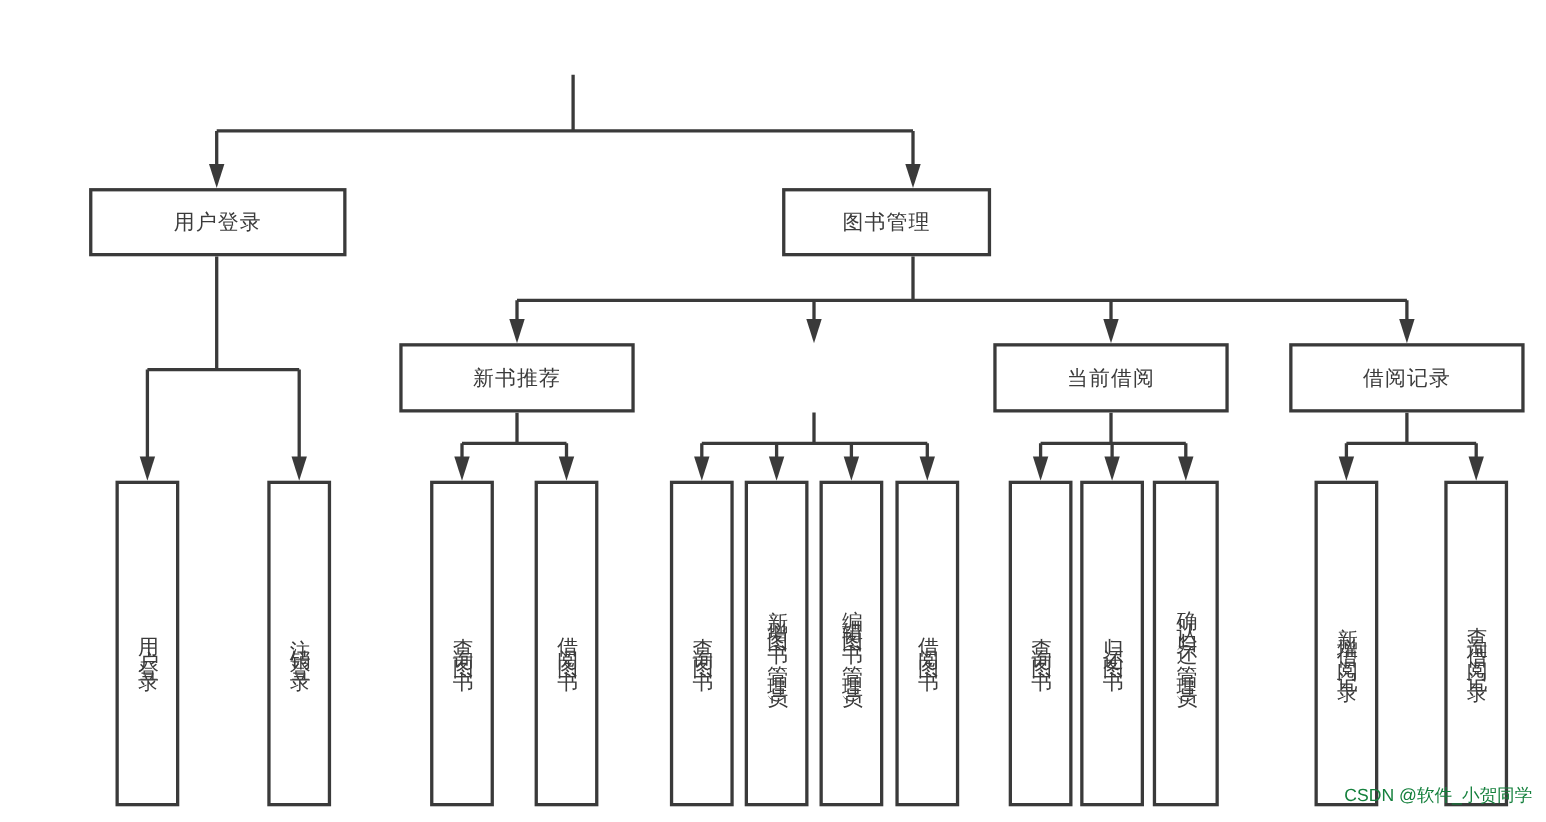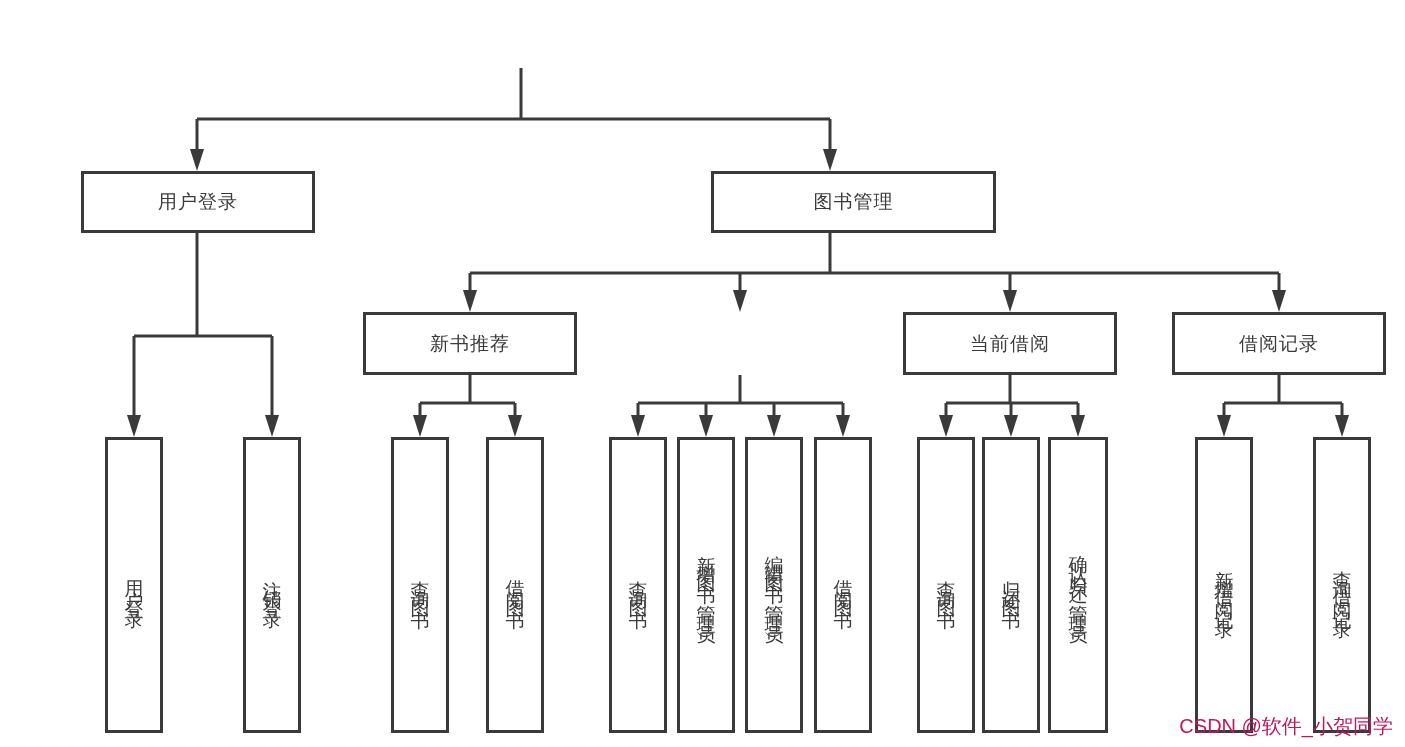--- a/index.html
+++ b/index.html
@@ -51,22 +51,22 @@
     text-orientation: mixed;
     font-size: 19px;
     letter-spacing: 10px;
     color: #3b3b3b;
     z-index: 2;
   }
   .watermark {
     position: absolute;
     right: 12px;
     top: 713px;
-    font-size: 20px;
-    color: #be185d;
+    font-size: 16px;
+    color: #15803d;
     white-space: nowrap;
     z-index: 5;
   }
 </style>
 </head>
 <body>
 
 <div class="canvas">
 
   <svg class="connectors" width="1405" height="747" viewBox="0 0 1405 747">
@@ -114,21 +114,21 @@
 
     <g stroke="#3a3a3a" stroke-width="3" fill="none">
       <path d="M1279,375 V403 M1224,403 H1342 M1224,403 V417 M1342,403 V417"></path>
       <polygon points="1217,415 1231,415 1224,437" fill="#3a3a3a" stroke="none"></polygon>
       <polygon points="1335,415 1349,415 1342,437" fill="#3a3a3a" stroke="none"></polygon>
     </g>
   </svg>
 
 
   <div class="box" style="left:81px; top:171px; width:234px; height:62px;">用户登录</div>
-  <div class="box" style="left:711px; top:171px; width:285px; height:62px;">图书管理</div>
+  <div class="box" style="left:711px; top:171px; width:190px; height:62px;">图书管理</div>
 
   <div class="box" style="left:363px; top:312px; width:214px; height:63px;text-align:center;">新书推荐</div>
   <div class="box" style="left:903px; top:312px; width:214px; height:63px;">当前借阅</div>
   <div class="box" style="left:1172px; top:312px; width:214px; height:63px;">借阅记录</div>
 
   <div class="leaf" style="left:105px;">用户登录</div>
   <div class="leaf" style="left:243px;">注销登录</div>
 
   <div class="leaf" style="left:391px;">查询图书</div>
   <div class="leaf" style="left:486px;">借阅图书</div>

